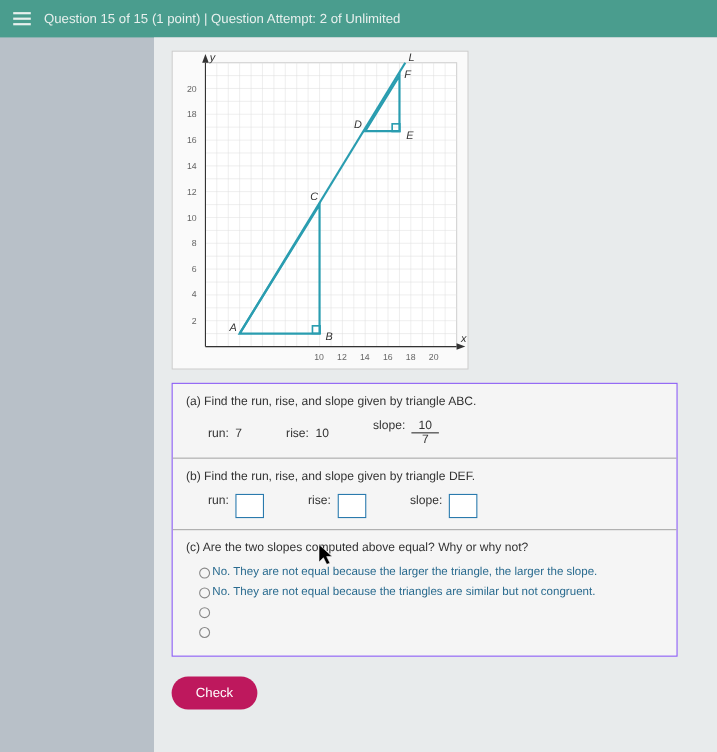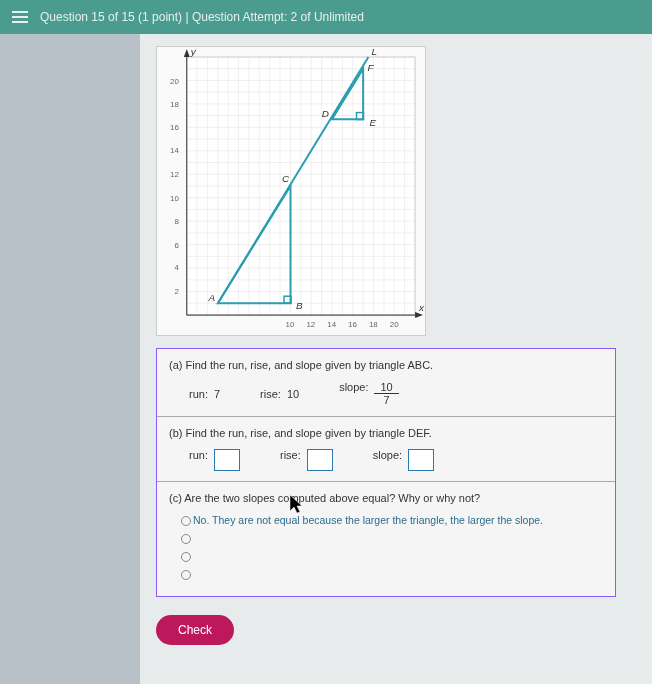--- a/index.html
+++ b/index.html
@@ -183,20 +183,21 @@
 
     <div class="qrow">
       <div class="prompt">(c) Are the two slopes computed above equal? Why or why not?</div>
       <div class="options">
         <div class="opt">
             <span class="radio"></span>
             <span>No. They are not equal because the larger the triangle, the larger the slope.</span>
           </div>
         <div class="opt">
             <span class="radio"></span>
+            <span>No. They are not equal because the triangles are similar but not congruent.</span>
           </div>
         <div class="opt">
             <span class="radio"></span>
           </div>
         <div class="opt">
             <span class="radio"></span>
           </div>
       </div>
     </div>
   </div>

